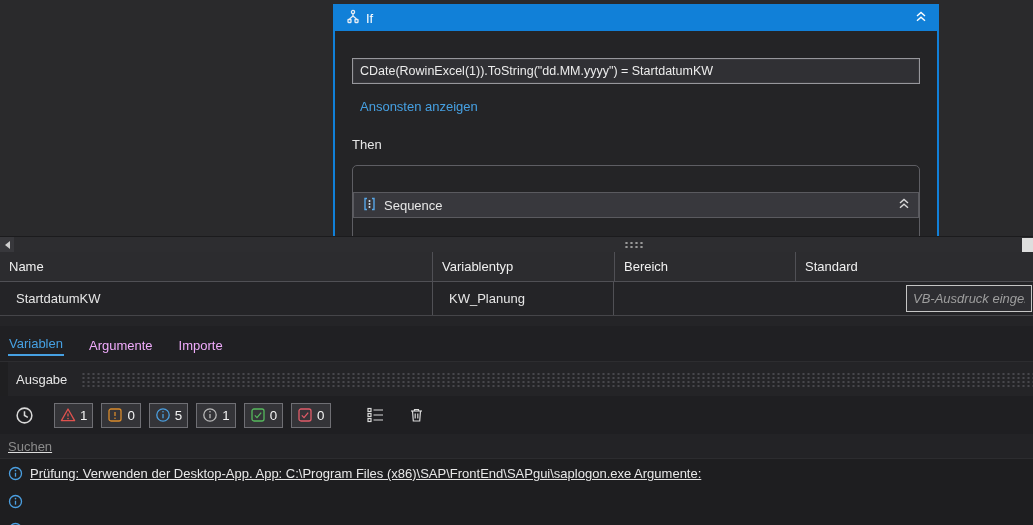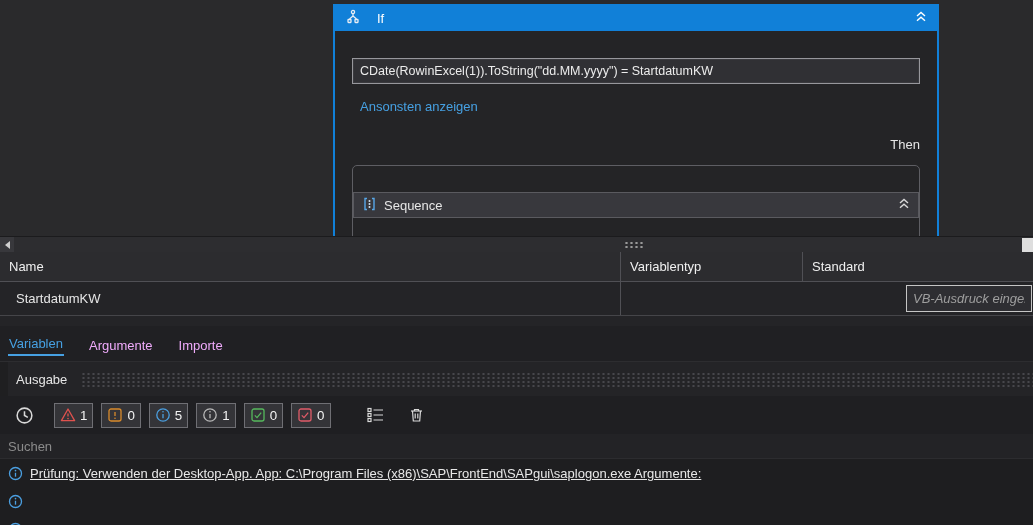--- a/index.html
+++ b/index.html
@@ -4,29 +4,29 @@
 <style>
   * { margin:0; padding:0; box-sizing:border-box; }
   html,body { width:1033px; height:525px; overflow:hidden; }
   body { font-family:"Liberation Sans", sans-serif; font-size:13px; color:#e6e6e6; background:#1f1f21; }
   #app { position:relative; width:1033px; height:525px; background:#1f1f21; }
 
   
   .canvas { position:absolute; top:0; left:0; width:1033px; height:236px; background:#2a2a2c; overflow:hidden; }
   .if-block { position:absolute; left:333px; top:4px; width:606px; height:252px; background:#242426;
               border-left:2px solid var(--accent); border-right:2px solid var(--accent); border-top:2px solid var(--accent); }
-  .if-header { height:25px; background:var(--accent); display:flex; align-items:center; gap:16px; padding:0 10px; }
+  .if-header { height:25px; background:var(--accent); display:flex; align-items:center; gap:5px; padding:0 10px; }
   .if-title { color:#fff; }
   .if-body { padding:19px 17px 0 17px; }
   .cond-label { color:#e8e8e8; height:16px; }
   .cond-box { display:block; margin-top:8px; width:100%; height:26px; background:#303034; border:1px solid #97979c;
               box-shadow:0 0 0 1px #3a3a3e inset; color:#ececec; font-size:12.5px; padding:0 7px;
               font-family:"Liberation Sans", sans-serif; outline:none; }
   .else-link { display:inline-block; margin:15px 0 0 8px; height:16px; color:var(--link); cursor:pointer; }
-  .then-label { text-align:right; margin-top:22px; height:16px; }
+  .then-label { text-align:left; margin-top:22px; height:16px; }
   .then-drop { margin-top:12px; border:1px solid #5e5e63; border-radius:5px; height:86px; display:flex;
                justify-content:center; align-items:flex-start; padding-top:26px; }
   .seq-bar { width:572px; height:26px; background:#38383d; border:1px solid #5a5a5f; display:flex; align-items:center;
              gap:7px; padding:0 8px; }
 
   
   .splitter { position:absolute; top:236px; left:0; width:1033px; height:16px; background:#2d2d30; border-top:1px solid #1b1b1d; }
   .scroll-left { position:absolute; left:0; top:0; width:14px; height:16px; background:#38383c; display:flex;
                  align-items:center; justify-content:center; cursor:pointer; }
   .arrow-left { width:0; height:0; border-top:4px solid transparent; border-bottom:4px solid transparent; border-right:5px solid #cfcfcf; }
@@ -35,21 +35,21 @@
   .scroll-thumb { position:absolute; right:0; top:1px; width:11px; height:14px; background:#dedede; cursor:pointer; }
 
   
   .vars { position:absolute; top:252px; left:0; width:1033px; height:74px; background:#242427; }
   .vrow { display:flex; }
   .vhead { height:30px; background:#2c2c2f; border-bottom:1px solid #505055; }
   .vhead .vcell { color:#f0f0f0; }
   .vdata { height:34px; border-bottom:1px solid #454549; position:relative; }
   .vcell { padding-left:9px; display:flex; align-items:center; border-right:1px solid #505055; height:100%;
            overflow:hidden; white-space:nowrap; }
-  .c1 { width:621px; } .c2 { width:182px; } .c3 { width:181px; } .c4 { width:129px; border-right:none; }
+  .c1 { width:433px; } .c2 { width:182px; } .c3 { width:181px; } .c4 { width:129px; border-right:none; }
   .vdata .c1, .vdata .c3 { padding-left:16px; }
   .default-input { position:absolute; right:1px; top:3px; width:126px; height:27px; background:#2e2e32;
                    border:1px solid #c6c6c6; color:#e6e6e6; font-style:italic; padding:0 6px; font-size:13px;
                    font-family:inherit; outline:none; }
   .default-input::placeholder { color:#9e9e9e; font-style:italic; }
   .vpartial { height:9px; }
 
   
   .tabs { position:absolute; top:326px; left:0; width:1033px; height:36px; background:#202023; display:flex;
           align-items:flex-end; padding:0 0 5px 8px; gap:24px; border-bottom:1px solid #2d2d30; }
@@ -70,21 +70,21 @@
           border:1px solid #6f6f74; cursor:pointer; }
   .tbtn .cnt { color:#f2f2f2; }
   .iconbtn { background:none; border:none; display:flex; align-items:center; padding:0 4px; cursor:pointer; }
   .gap-lg { margin-left:24px; }
   .gap-md { margin-left:8px; }
 
   
   .search { position:absolute; top:434px; left:0; width:1033px; height:25px; background:#232326;
             border-bottom:1px solid #2c2c2f; display:flex; align-items:center; }
   .search input { width:100%; height:100%; background:transparent; border:none; outline:none; color:#ddd;
-                  padding-left:8px; font-size:13px; font-family:inherit; }
+                  padding-left:8px; font-size:13px; font-family:inherit;text-decoration:underline; }
   .search input::placeholder { color:#8b8b8b; }
 
   
   .logs { position:absolute; top:459px; left:0; width:1033px; height:66px; background:#1e1e20; overflow:hidden; padding-top:1px;text-decoration:underline; }
   .log-line { display:flex; align-items:flex-start; gap:7px; padding:6px 8px 7px 8px; line-height:15px;
               color:#e8e8e8; white-space:nowrap; overflow:hidden; }
   .log-line svg { flex:none; }
   .err-text { color:var(--error); }
 </style>
 </head>
@@ -143,24 +143,26 @@
         <span class="arrow-left"></span>
       </div>
     <div class="grip"></div>
     <div class="scroll-thumb"></div>
   </div>
 
   <div class="vars">
     <div class="vrow vhead">
       <div class="vcell c1">Name</div>
       <div class="vcell c2">Variablentyp</div>
+      <div class="vcell c3">Bereich</div>
       <div class="vcell c4">Standard</div>
     </div>
     <div class="vrow vdata">
       <div class="vcell c1">StartdatumKW</div>
+      <div class="vcell c3">KW_Planung</div>
       <div class="vcell c4">
         <input class="default-input" placeholder="VB-Ausdruck eingeben" style="">
       </div>
     </div>
     <div class="vpartial"></div>
   </div>
 
   <div class="tabs">
     <span class="tab active">Variablen</span>
     <span class="tab">Argumente</span>

